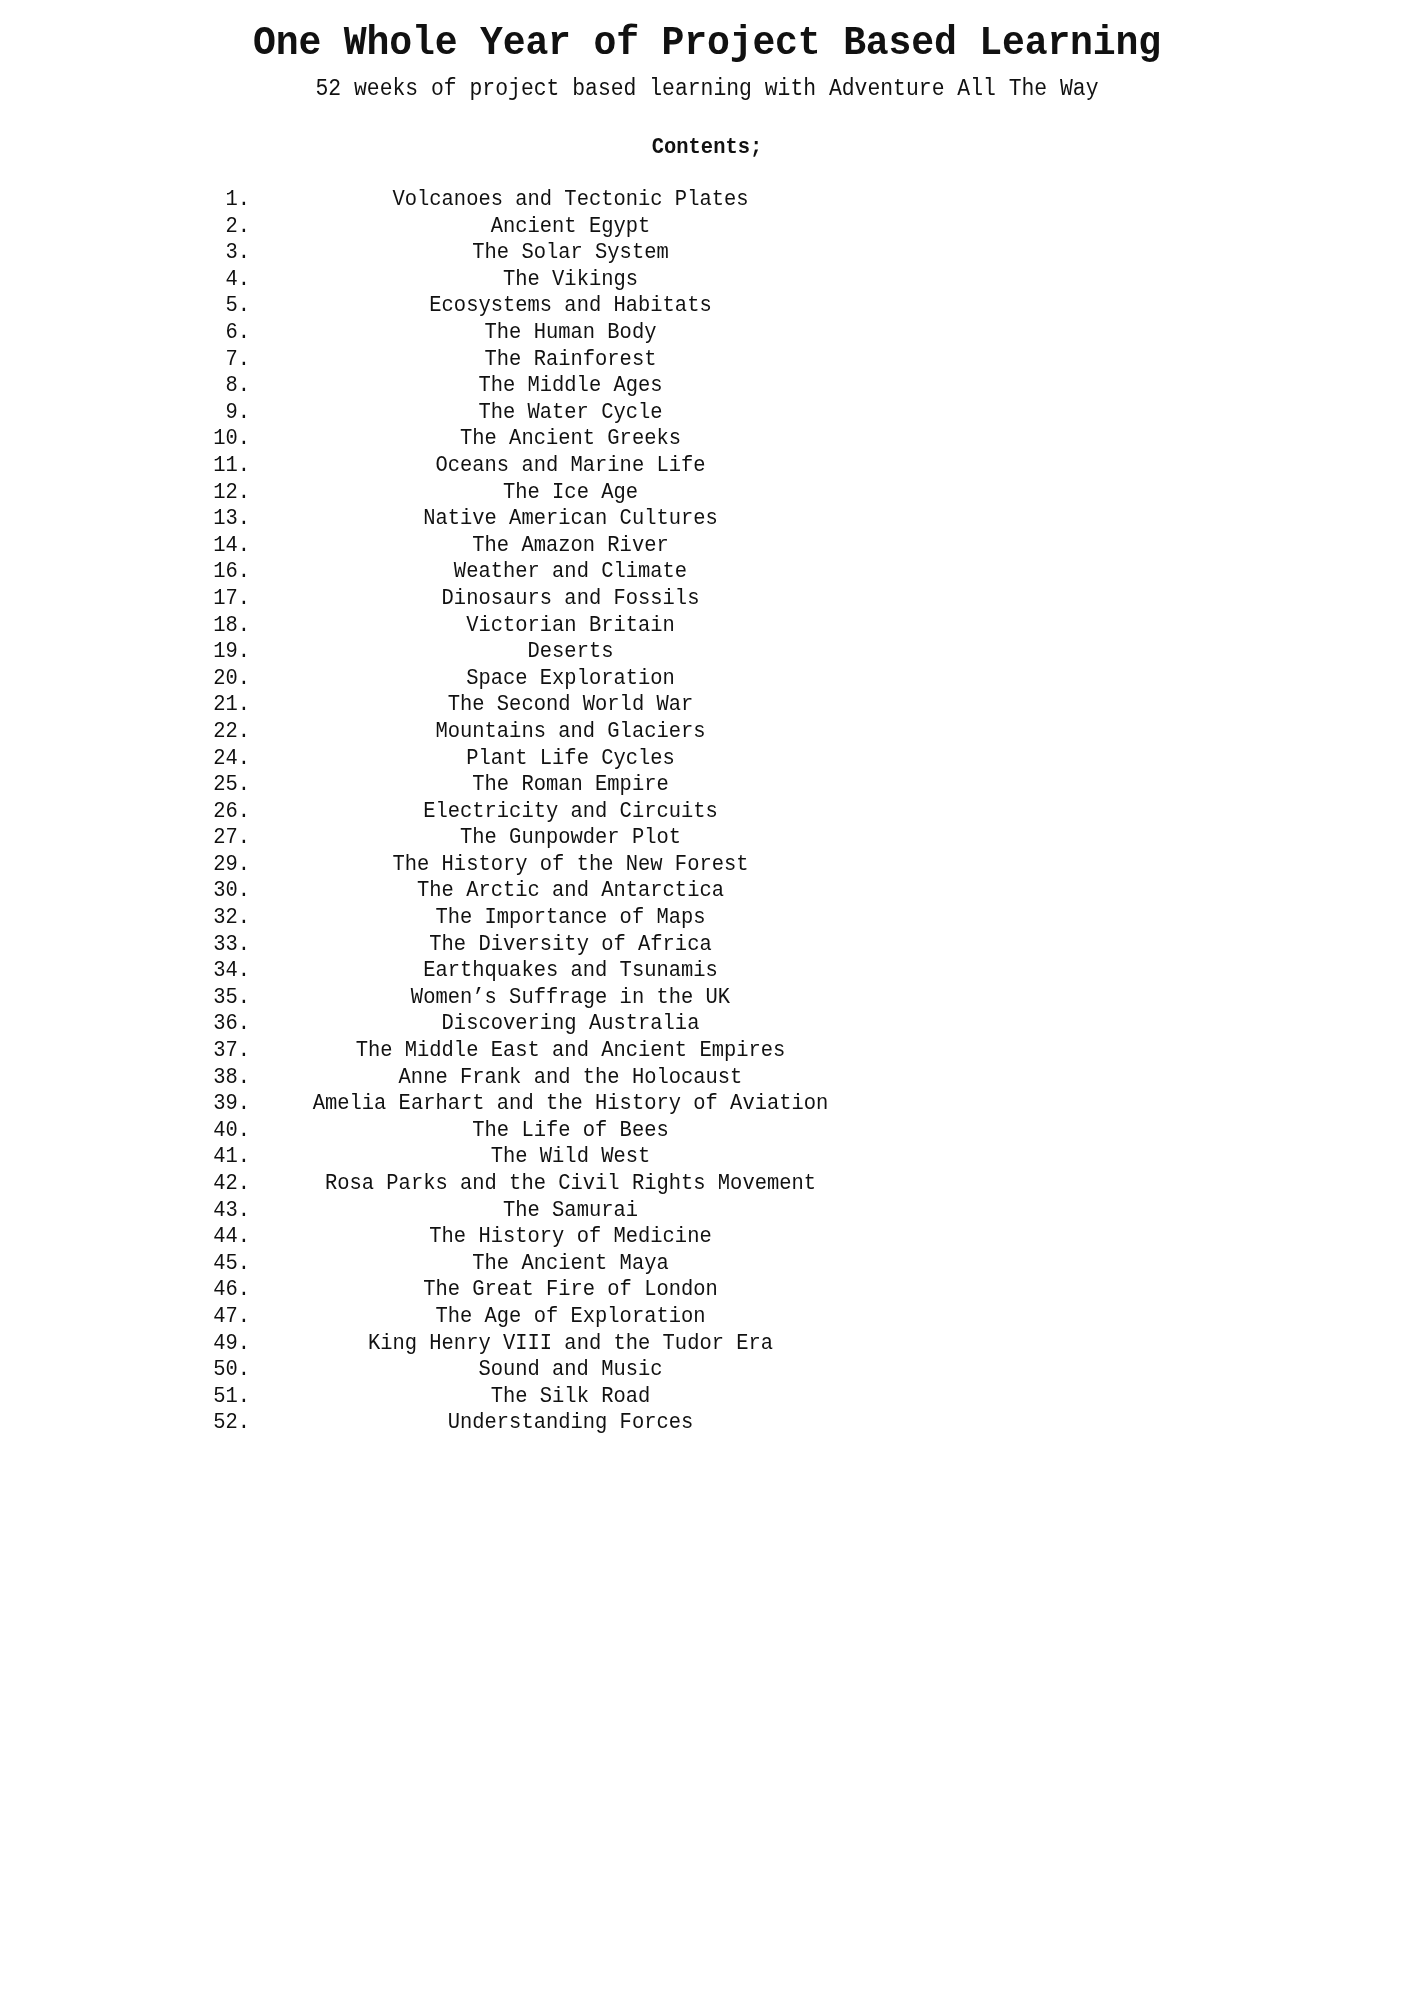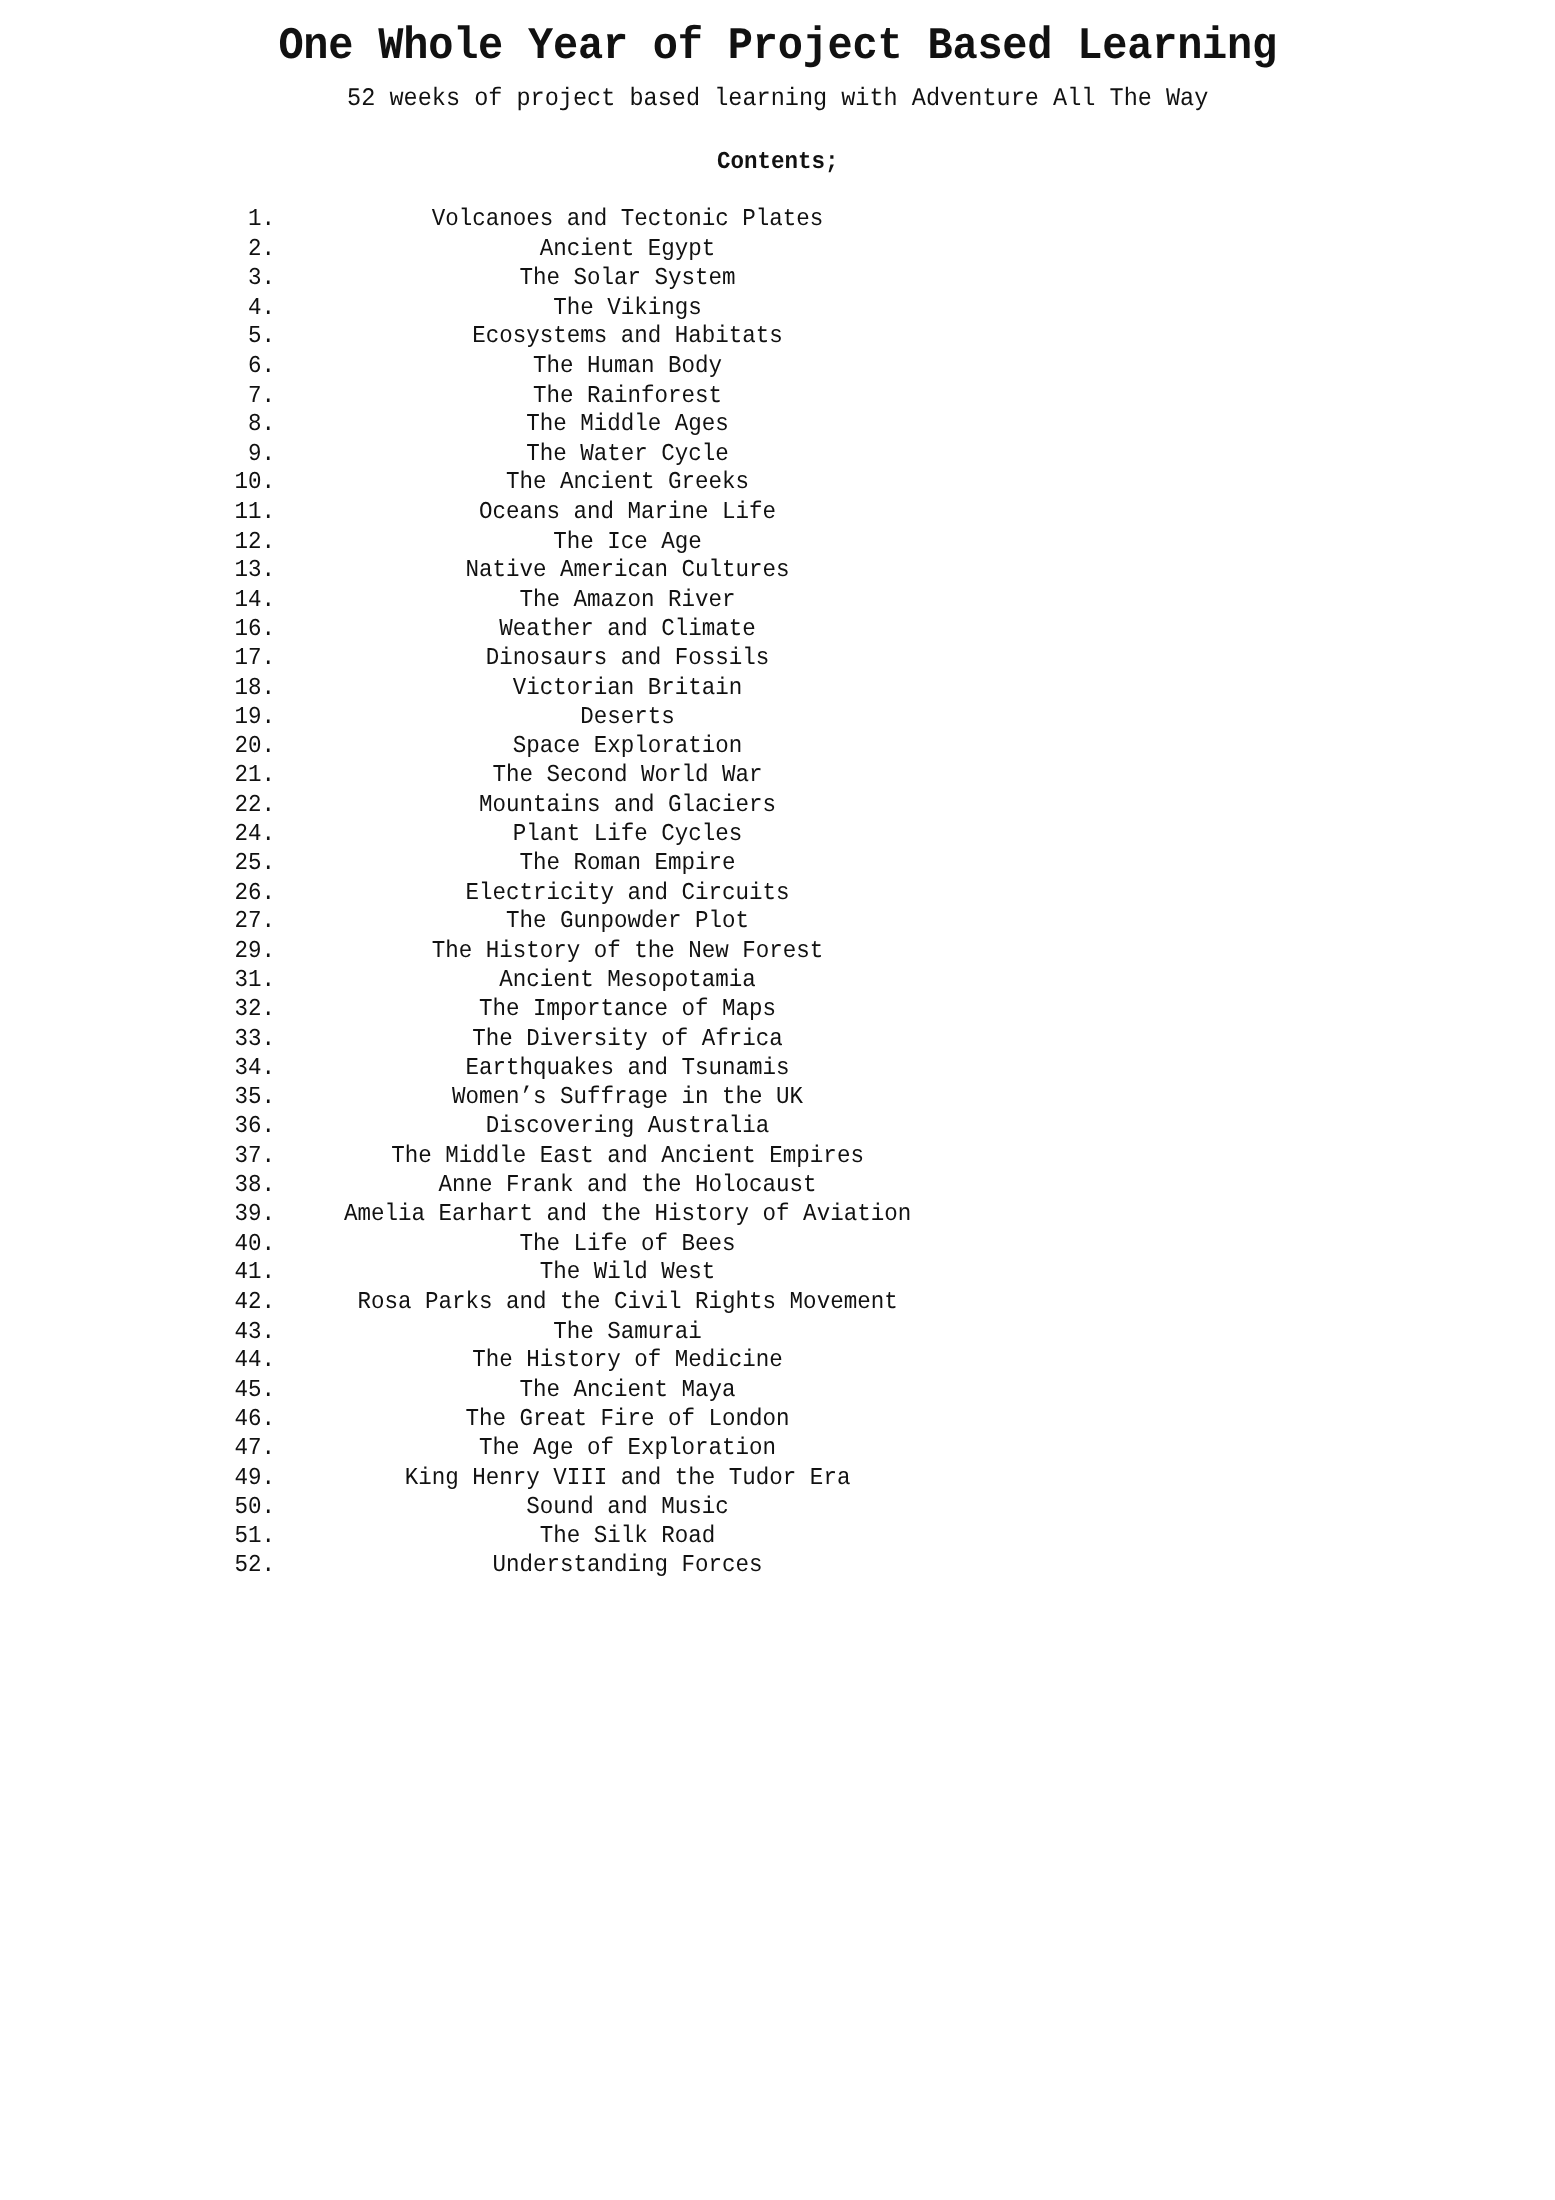--- a/index.html
+++ b/index.html
@@ -205,22 +205,22 @@
       </li>
       <li class="contents-row">
         <span class="row-number">27.</span>
         <span class="row-title">The Gunpowder Plot</span>
       </li>
       <li class="contents-row">
         <span class="row-number">29.</span>
         <span class="row-title">The History of the New Forest</span>
       </li>
       <li class="contents-row">
-        <span class="row-number">31.</span>
-        <span class="row-title">Ancient Mesopotamia</span>
+        <span class="row-number">30.</span>
+        <span class="row-title">The Arctic and Antarctica</span>
       </li>
       <li class="contents-row">
         <span class="row-number">32.</span>
         <span class="row-title">The Importance of Maps</span>
       </li>
       <li class="contents-row">
         <span class="row-number">33.</span>
         <span class="row-title">The Diversity of Africa</span>
       </li>
       <li class="contents-row">

